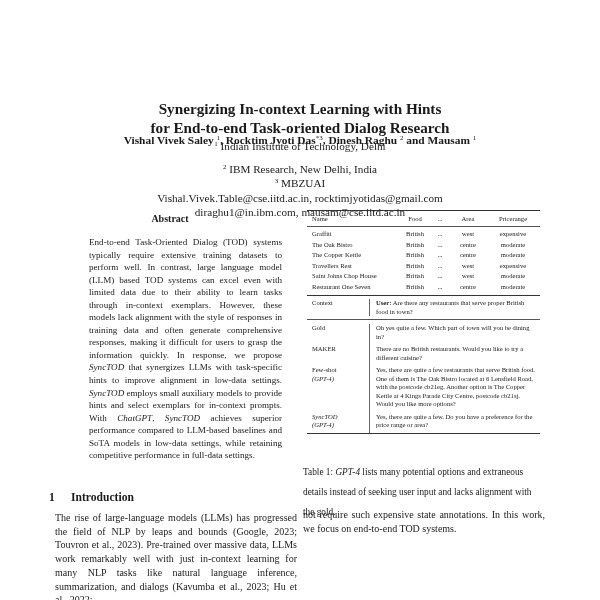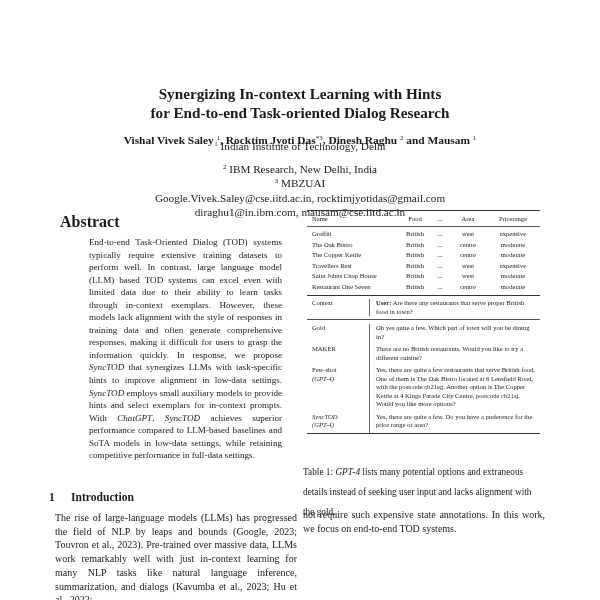--- a/index.html
+++ b/index.html
@@ -1,25 +1,25 @@
 <!DOCTYPE html>
 <html><head>
 <meta charset="utf-8">
 <style>
   html, body { margin: 0; padding: 0; background: #ffffff; }
   body { width: 600px; height: 600px; position: relative; overflow: hidden;
          font-family: "Liberation Serif", "DejaVu Serif", serif; color: #1a1a1a; }
   .abs { position: absolute; }
-  .title { left: 0; width: 600px; top: 84px; text-align: center; font-weight: bold;
+  .title { left: 0; width: 600px; top: 99px; text-align: center; font-weight: bold;
            font-size: 15.2px; line-height: 19px; }
   .authors { left: 0; width: 600px; top: 133px; text-align: center; font-weight: bold;
              font-size: 11.4px; line-height: 14px; white-space: nowrap; }
   .affil { left: 0; width: 600px; text-align: center; font-size: 11.2px; line-height: 14px; }
   sup { font-size: 7px; font-weight: normal; vertical-align: 4px; line-height: 0; }
-  .abstract-head { left: 60px; width: 220px; top: 213px; text-align: left; font-weight: bold; font-size: 16px; font-family: Liberation Serif, serif; }
+  .abstract-head { left: 60px; width: 220px; top: 213px; text-align: center; font-weight: bold; font-size: 10px; font-family: Liberation Serif, serif; }
   .abstract-body { left: 89px; width: 193px; top: 236px; font-size: 9.1px; line-height: 12.55px;
                    text-align: justify; hyphens: manual; }
   .intro-head { left: 49px; top: 491px; font-weight: bold; font-size: 11.6px; }
   .intro-head .num { display: inline-block; width: 22px; }
   .intro-body { left: 55px; width: 242px; top: 511px; font-size: 10px; line-height: 13.7px; text-align: justify; }
   .right-body { left: 303px; width: 242px; top: 508px; font-size: 10px; line-height: 13.7px; text-align: justify; }
   .indent { text-indent: 14px; }
 
   
   .tbl { left: 307px; width: 233px; top: 210px; font-size: 6.6px; line-height: 8.5px; }
@@ -58,21 +58,21 @@
 
 <div class="abs affil" style="top:139px;">
   <sup>1</sup> <span>Indian Institute of Technology, Delhi</span>
 </div>
 <div class="abs affil" style="top:162px;">
   <sup>2</sup> <span>IBM Research, New Delhi, India</span>
 </div>
 <div class="abs affil" style="top:176px;">
   <sup>3</sup> <span>MBZUAI</span>
 </div>
-<div class="abs affil" style="top:191px;">Google.Vivek.Saley@cse.iitd.ac.in, rocktimjyotidas@gmail.com</div>
+<div class="abs affil" style="top:191px;">Vishal.Vivek.Table@cse.iitd.ac.in, rocktimjyotidas@gmail.com</div>
 <div class="abs affil" style="top:205px;">diraghu1@in.ibm.com, mausam@cse.iitd.ac.in</div>
 
 <div class="abs abstract-head">Abstract</div>
 <div class="abs abstract-body">
   <span>End-to-end Task-Oriented Dialog (TOD) systems typically require extensive training datasets to perform well. In contrast, large language model (LLM) based TOD systems can excel even with limited data due to their ability to learn tasks through in-context exemplars. However, these models lack alignment with the style of responses in training data and often generate comprehensive responses, making it difficult for users to grasp the information quickly. In response, we propose </span><i>SyncTOD</i><span> that synergizes LLMs with task-specific hints to improve alignment in low-data settings. </span><i>SyncTOD</i><span> employs small auxiliary models to provide hints and select exemplars for in-context prompts. With </span><i>ChatGPT</i><span>, </span><i>SyncTOD</i><span> achieves superior performance compared to LLM-based baselines and SoTA models in low-data settings, while retaining competitive performance in full-data settings.</span>
 </div>
 
 <div class="abs intro-head">
   <span class="num">1</span><span>Introduction</span>
 </div>

